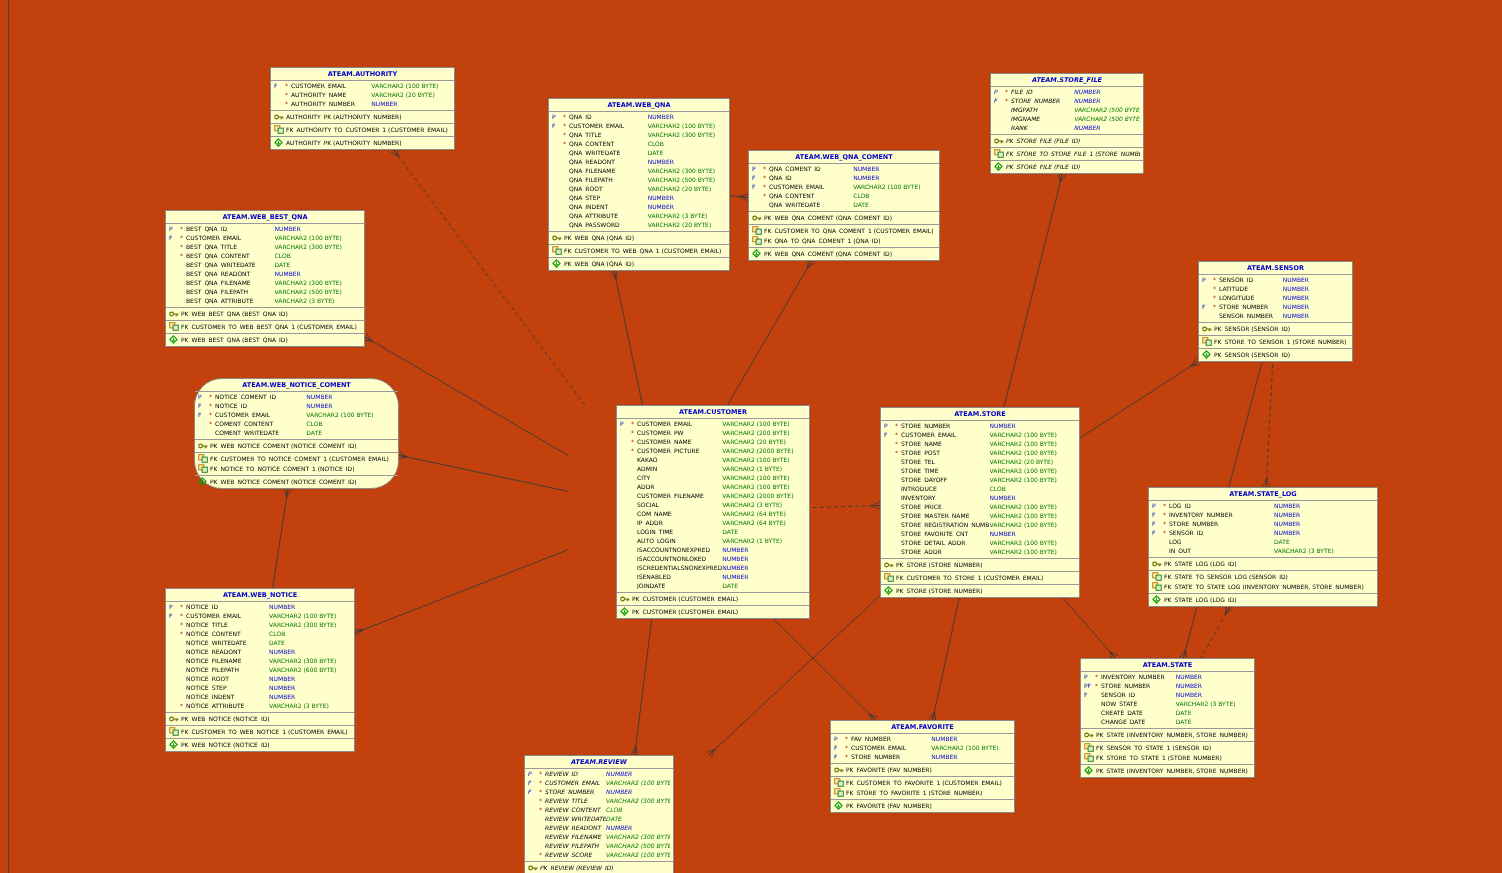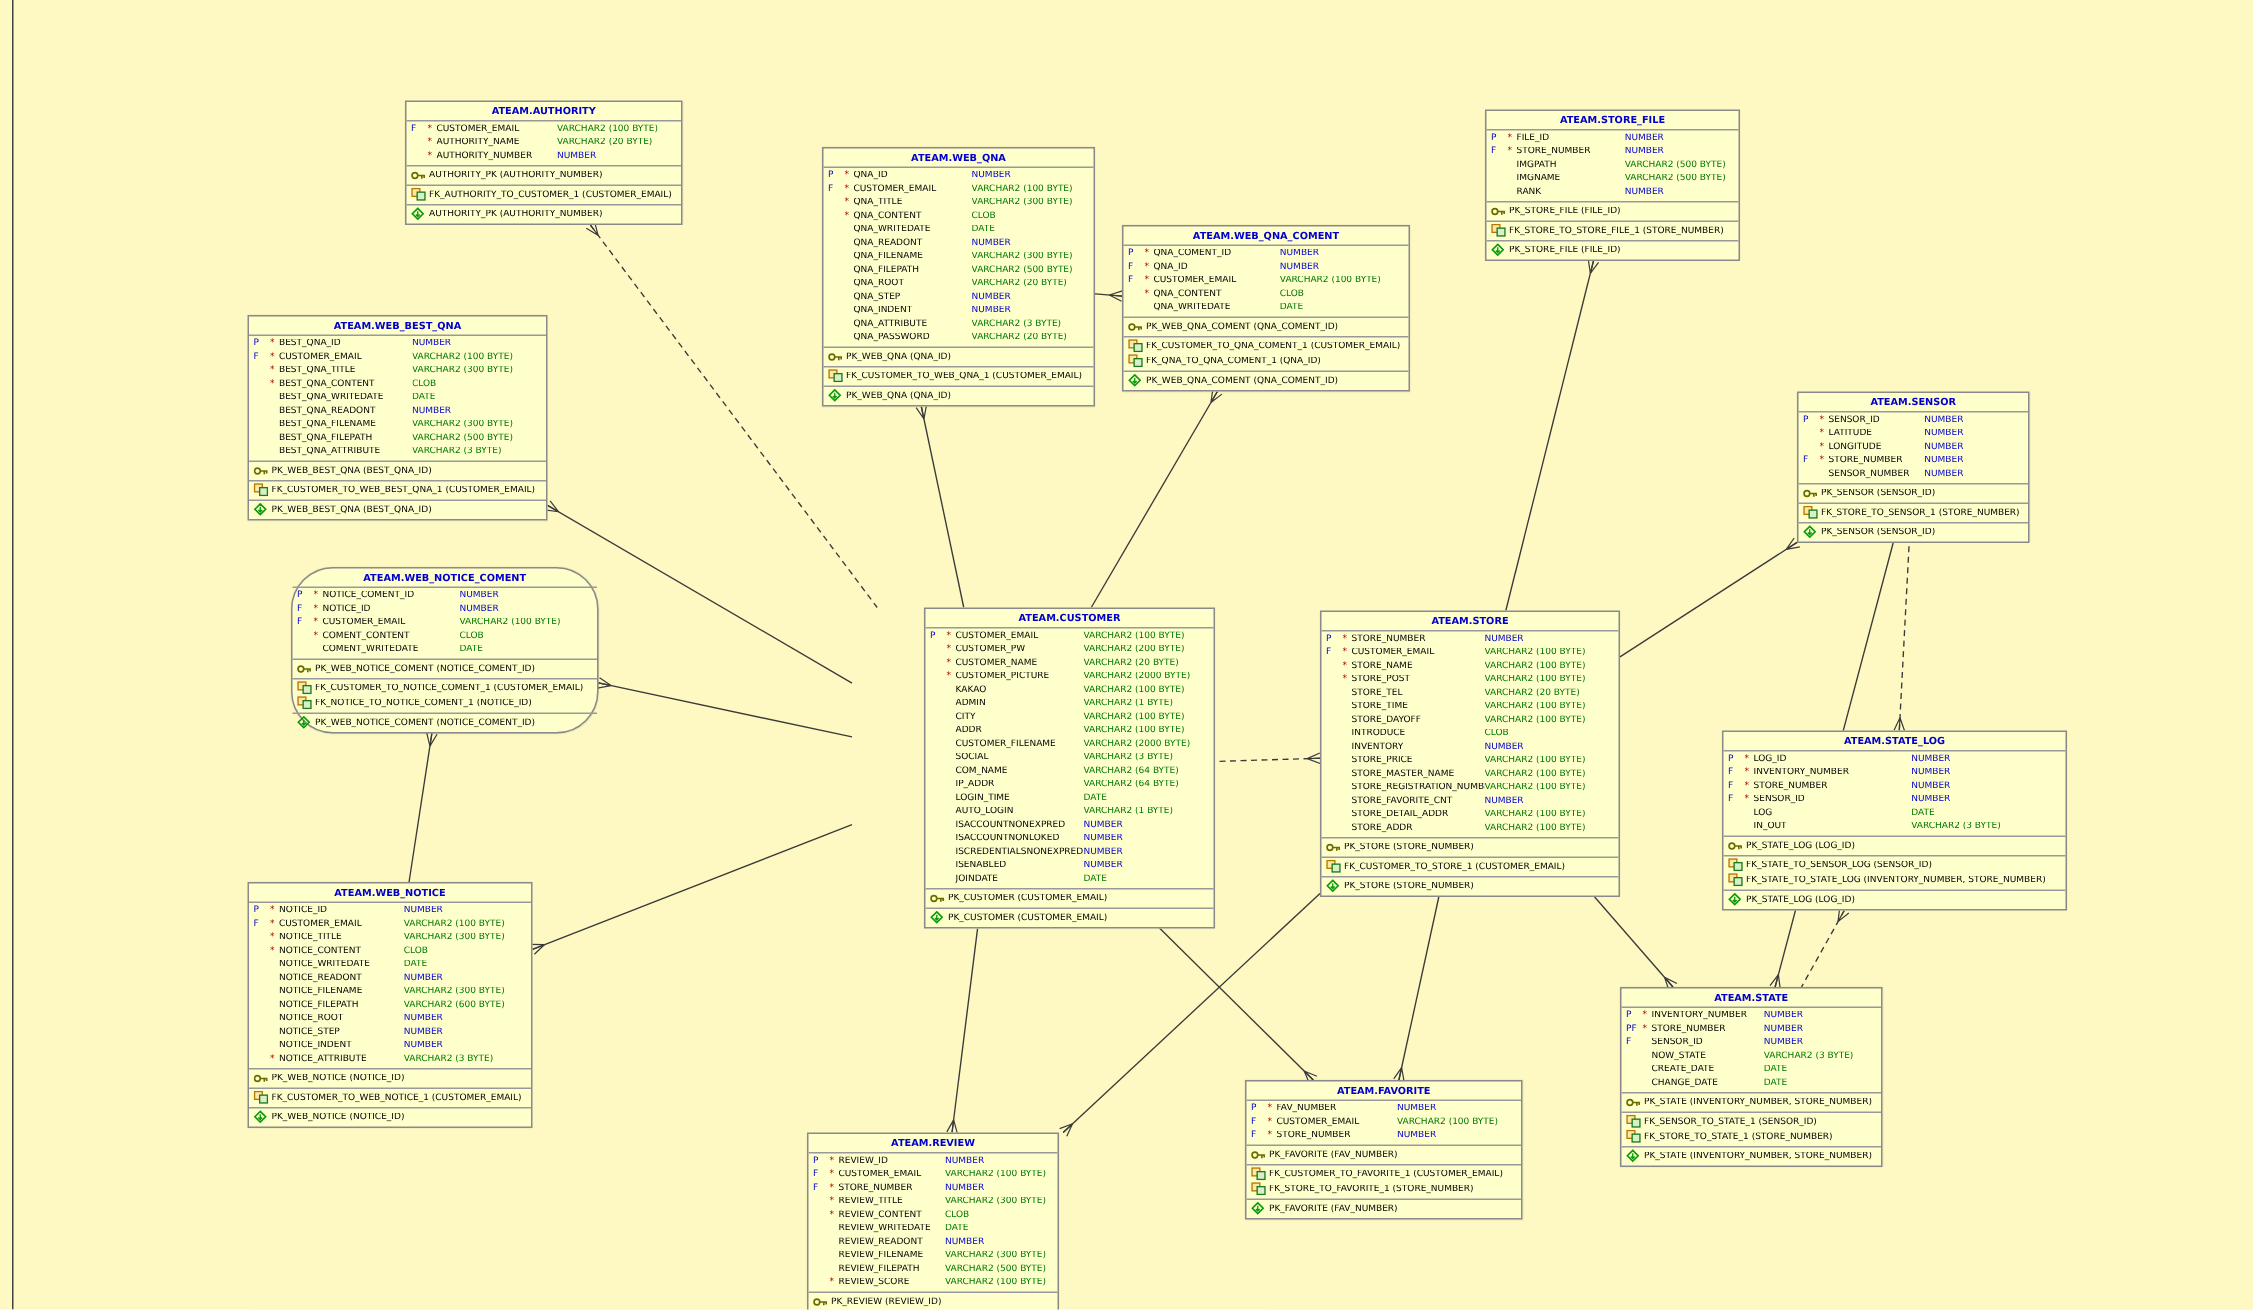--- a/index.html
+++ b/index.html
@@ -1,18 +1,18 @@
 <!DOCTYPE html>
 <html><head>
 <meta charset="utf-8">
 <style>
   * { box-sizing: border-box; }
   html, body { margin: 0; padding: 0; background: #ffffff; }
   body { width: 1502px; height: 873px; overflow: hidden; font-family: "DejaVu Sans", sans-serif; }
-  #canvas { position: relative; width: 1502px; height: 873px; background: #fef9c3; overflow: hidden; }
+  #canvas { position: relative; width: 1502px; height: 873px; background: #c2410c; overflow: hidden; }
   .page-edge { position: absolute; left: 8px; top: 0; bottom: 0; width: 1px; background: #444; }
   svg.rel-layer { position: absolute; left: 0; top: 0; z-index: 0; }
   .entity {
     position: absolute; z-index: 1;
     background: #ffffcc; border: 1px solid #8a8a8a;
     font-size: 6px; line-height: 1; color: #000;
     box-shadow: 0 0 1px rgba(0,0,0,0.15);
   }
   .thead {
     text-align: center; color: #0000cc; font-weight: bold;
@@ -305,21 +305,21 @@
           <span class="icon">
             <svg width="9" height="9" viewBox="0 0 9 9">
               <path d="M4.5 0.9 L8.1 4.5 L4.5 8.1 L0.9 4.5 Z" fill="none" stroke="#0a9a0a" stroke-width="1.1"></path>
               <path d="M4.5 2.8 V6.2 M3.2 5 L4.5 6.3 L5.8 5" fill="none" stroke="#0a9a0a" stroke-width="0.9"></path>
             </svg>
           </span>
           <span class="lbl">PK_WEB_QNA_COMENT (QNA_COMENT_ID)</span>
         </div>
       </div>
     </div>
-    <div class="entity" style="left: 990px; top: 73px; width: 170px;">
+    <div class="entity" style="left: 990px; top: 73px; width: 154px; font-style: italic;">
       <div class="thead">ATEAM.STORE_FILE</div>
       <div class="tbody">
         <div class="col-row">
           <span class="m">P</span>
           <span class="s">*</span>
           <span class="n">FILE_ID</span>
           <span class="t num">NUMBER</span>
         </div>
         <div class="col-row">
           <span class="m">F</span>
@@ -1155,21 +1155,21 @@
           <span class="icon">
             <svg width="9" height="9" viewBox="0 0 9 9">
               <path d="M4.5 0.9 L8.1 4.5 L4.5 8.1 L0.9 4.5 Z" fill="none" stroke="#0a9a0a" stroke-width="1.1"></path>
               <path d="M4.5 2.8 V6.2 M3.2 5 L4.5 6.3 L5.8 5" fill="none" stroke="#0a9a0a" stroke-width="0.9"></path>
             </svg>
           </span>
           <span class="lbl">PK_STATE (INVENTORY_NUMBER, STORE_NUMBER)</span>
         </div>
       </div>
     </div>
-    <div class="entity" style="left: 538px; top: 755px; width: 168px;">
+    <div class="entity" style="left: 524px; top: 755px; width: 150px; font-style: italic;">
       <div class="thead">ATEAM.REVIEW</div>
       <div class="tbody">
         <div class="col-row">
           <span class="m">P</span>
           <span class="s">*</span>
           <span class="n">REVIEW_ID</span>
           <span class="t num">NUMBER</span>
         </div>
         <div class="col-row">
           <span class="m">F</span>

